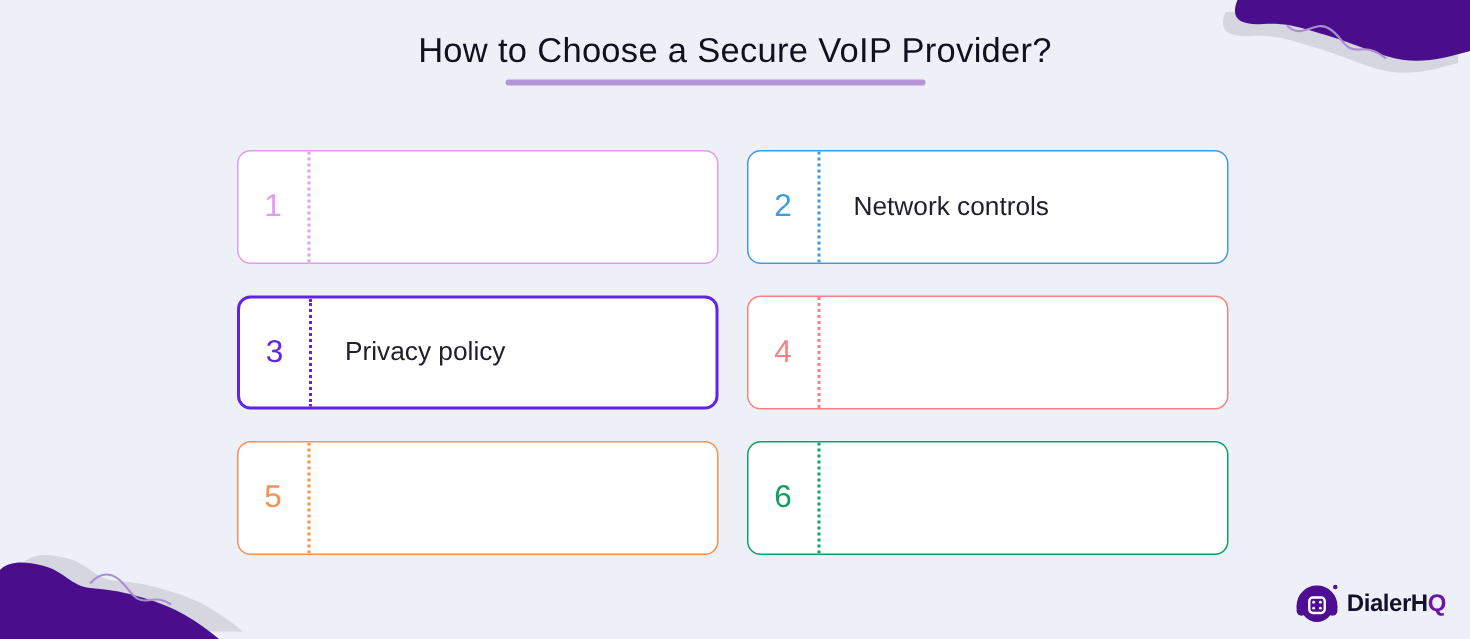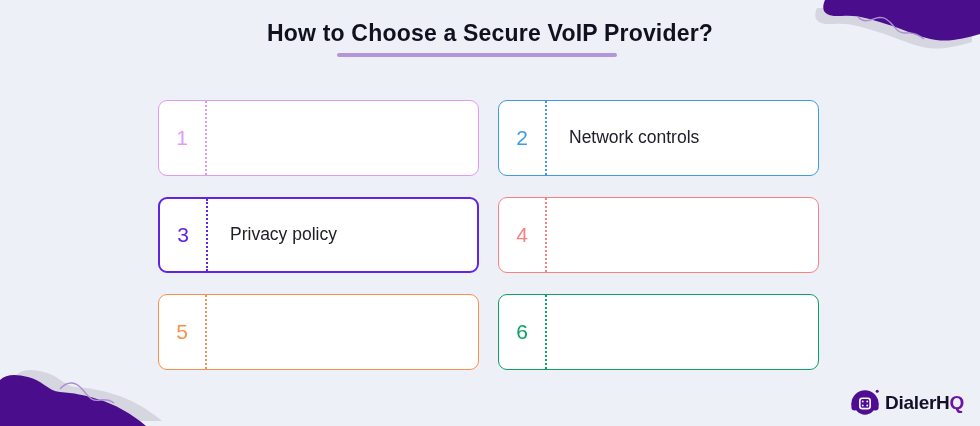--- a/index.html
+++ b/index.html
@@ -11,21 +11,21 @@
     overflow: hidden;
     font-family: "Liberation Sans", "DejaVu Sans", sans-serif;
   }
 
   
   .title {
     position: absolute;
     top: 20px; left: 0; width: 100%;
     text-align: center;
     font-size: 23px;
-    font-weight: 700;
+    font-weight: 400;
     letter-spacing: 0.2px;
     color: #10101f;
   }
   .title-underline {
     position: absolute;
     left: 337px; top: 53px;
     width: 280px; height: 4px;
     border-radius: 2px;
   }
 
@@ -80,21 +80,21 @@
 
   
   .logo {
     position: absolute;
     right: 16px; bottom: 8px;
     display: flex;
     align-items: center;
     gap: 5px;
   }
   .logo-text {
-    font-size: 19px;
+    font-size: 16px;
     font-weight: 800;
     letter-spacing: -0.3px;
     color: #15102a;
   }
   .logo-text .q { color: #6c14a4; }
 </style>
 </head>
 <body>
 
 <svg class="blob-tr" width="200" height="70" viewBox="0 0 200 70">

